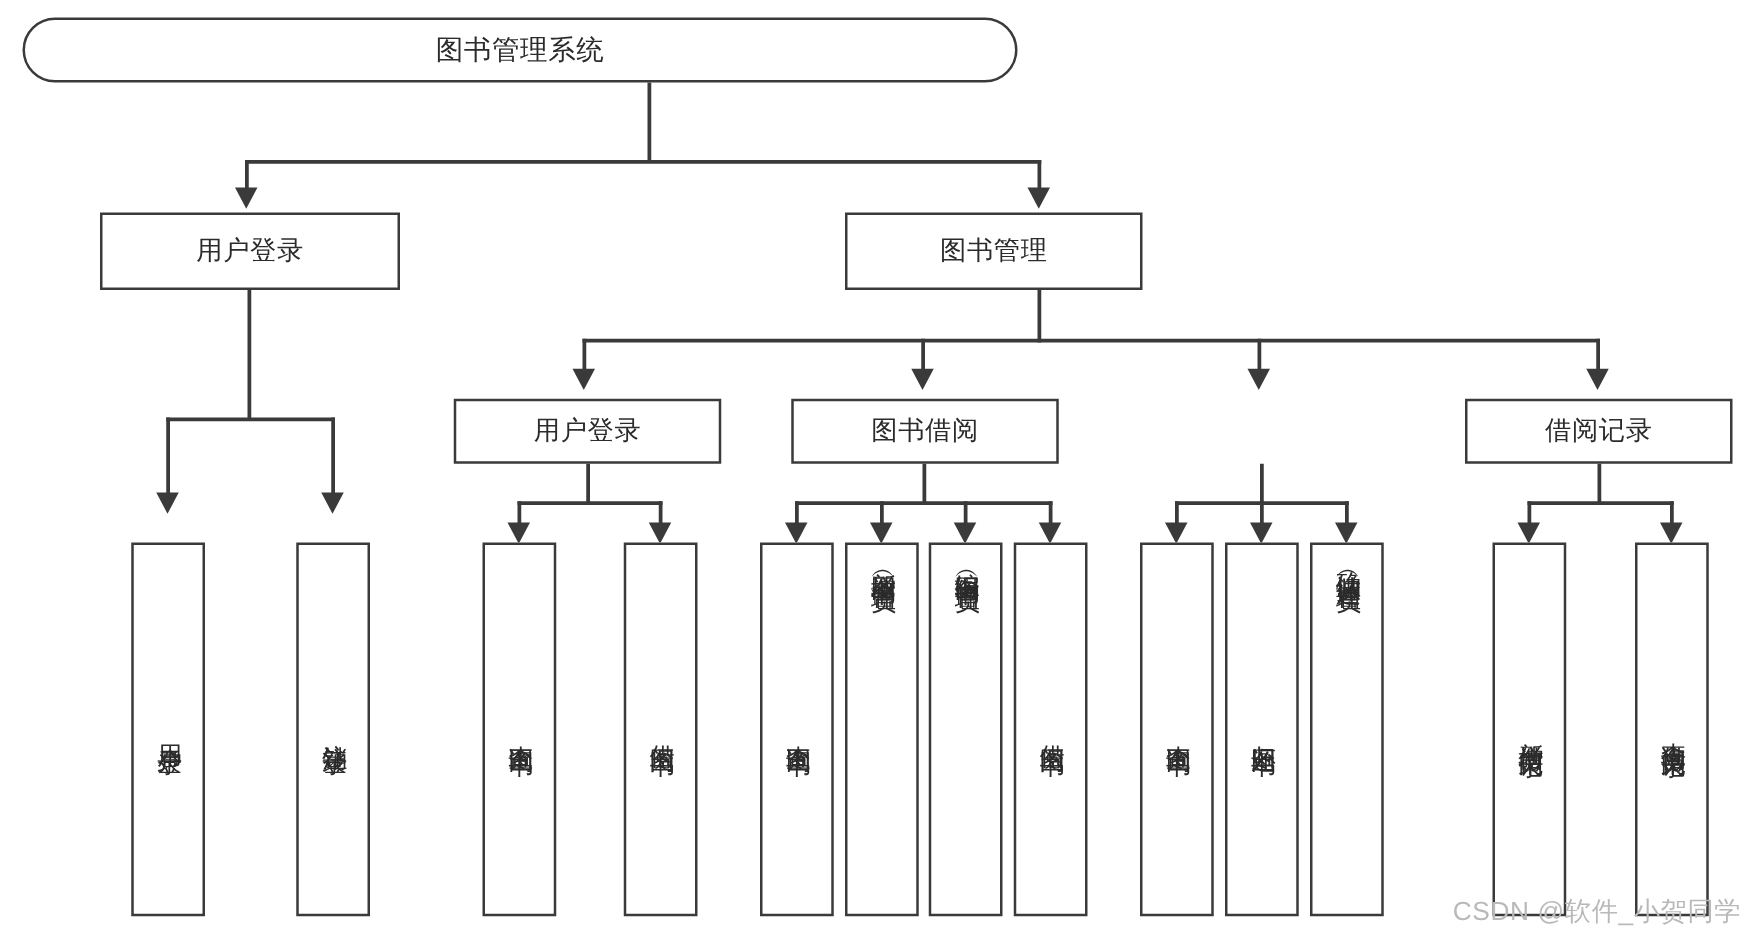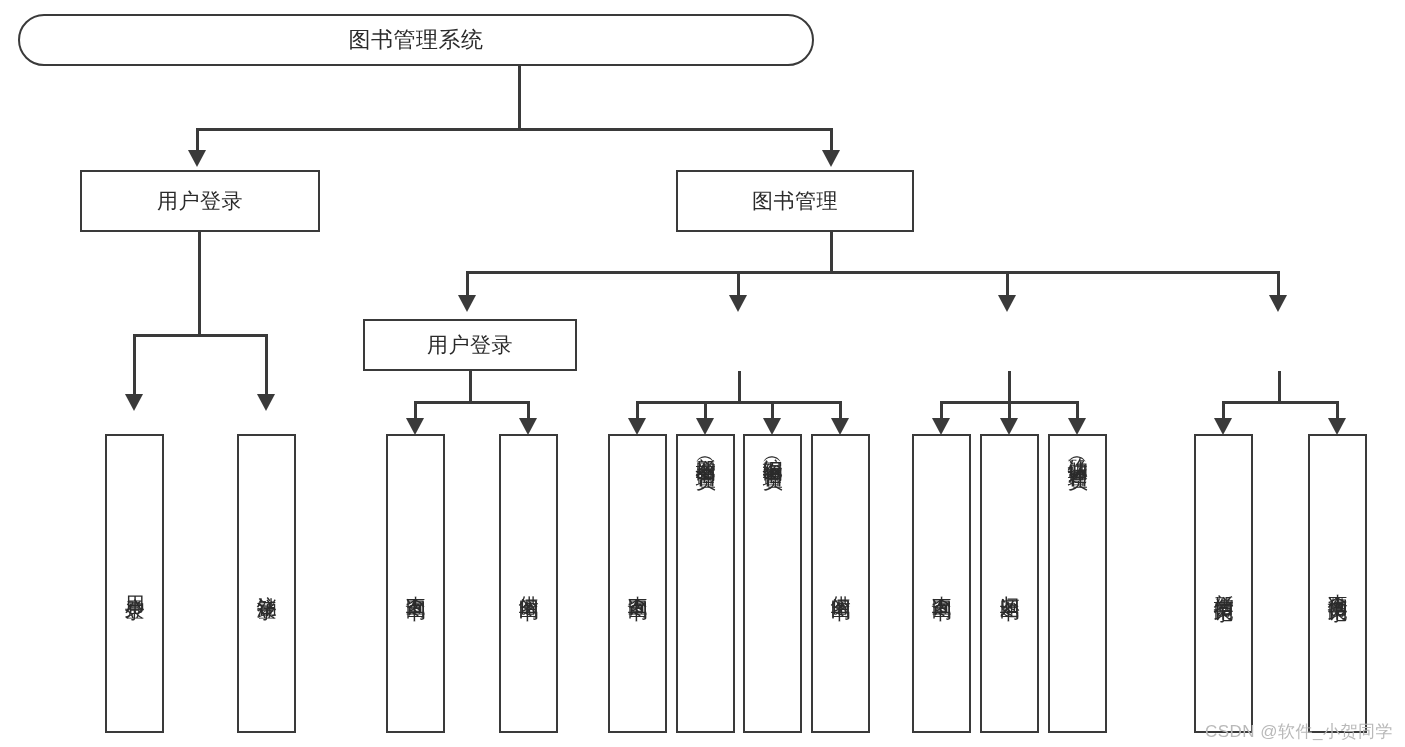--- a/index.html
+++ b/index.html
@@ -68,21 +68,21 @@
     border-left: 9px solid transparent;
     border-right: 9px solid transparent;
     border-top: 17px solid #3a3a3a;
   }
   
   #watermark {
     position: absolute;
     right: 12px;
     bottom: 4px;
     color: #b9b9b9;
-    font-size: 17px;
+    font-size: 21px;
     letter-spacing: 0.5px;
     white-space: nowrap;
     pointer-events: none;
   }
 </style>
 </head>
 <body>
 
 <div id="stage">
 
@@ -120,20 +120,26 @@
   <div class="arrow" style="left:458px; top:295px;"></div>
   <div class="edge v" style="left:737px; top:271px; width:3px; height:26px;"></div>
   <div class="arrow" style="left:729px; top:295px;"></div>
   <div class="edge v" style="left:1006px; top:271px; width:3px; height:26px;"></div>
   <div class="arrow" style="left:998px; top:295px;"></div>
   <div class="edge v" style="left:1277px; top:271px; width:3px; height:26px;"></div>
   <div class="arrow" style="left:1269px; top:295px;"></div>
 
   <div class="node" style="left:363px; top:319px; width:214px; height:52px;">
     <span class="node-label">用户登录</span>
+  </div>
+  <div class="node" style="left:633px; top:319px; width:214px; height:52px;">
+    <span class="node-label">图书借阅</span>
+  </div>
+  <div class="node" style="left:1172px; top:319px; width:214px; height:52px;">
+    <span class="node-label">借阅记录</span>
   </div>
 
   <div class="edge v" style="left:469px; top:371px; width:3px; height:32px;"></div>
   <div class="edge h" style="left:414px; top:401px; width:116px; height:3px;"></div>
   <div class="edge v" style="left:414px; top:401px; width:3px; height:20px;"></div>
   <div class="arrow" style="left:406px; top:418px;"></div>
   <div class="edge v" style="left:527px; top:401px; width:3px; height:20px;"></div>
   <div class="arrow" style="left:519px; top:418px;"></div>
 
   <div class="edge v" style="left:738px; top:371px; width:3px; height:32px;"></div>

